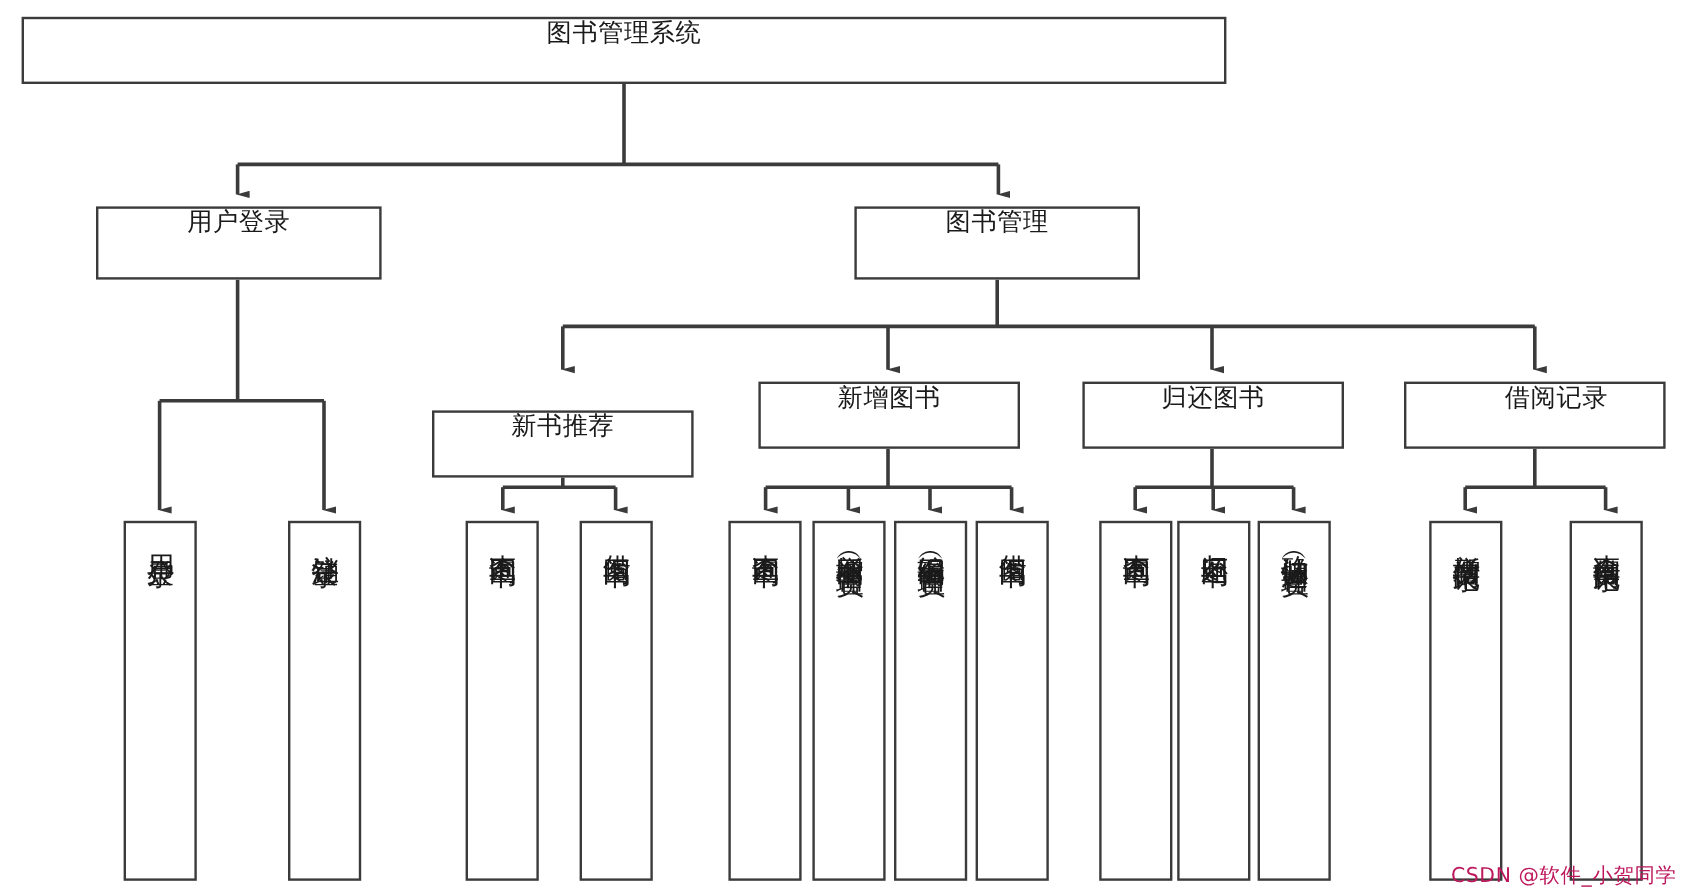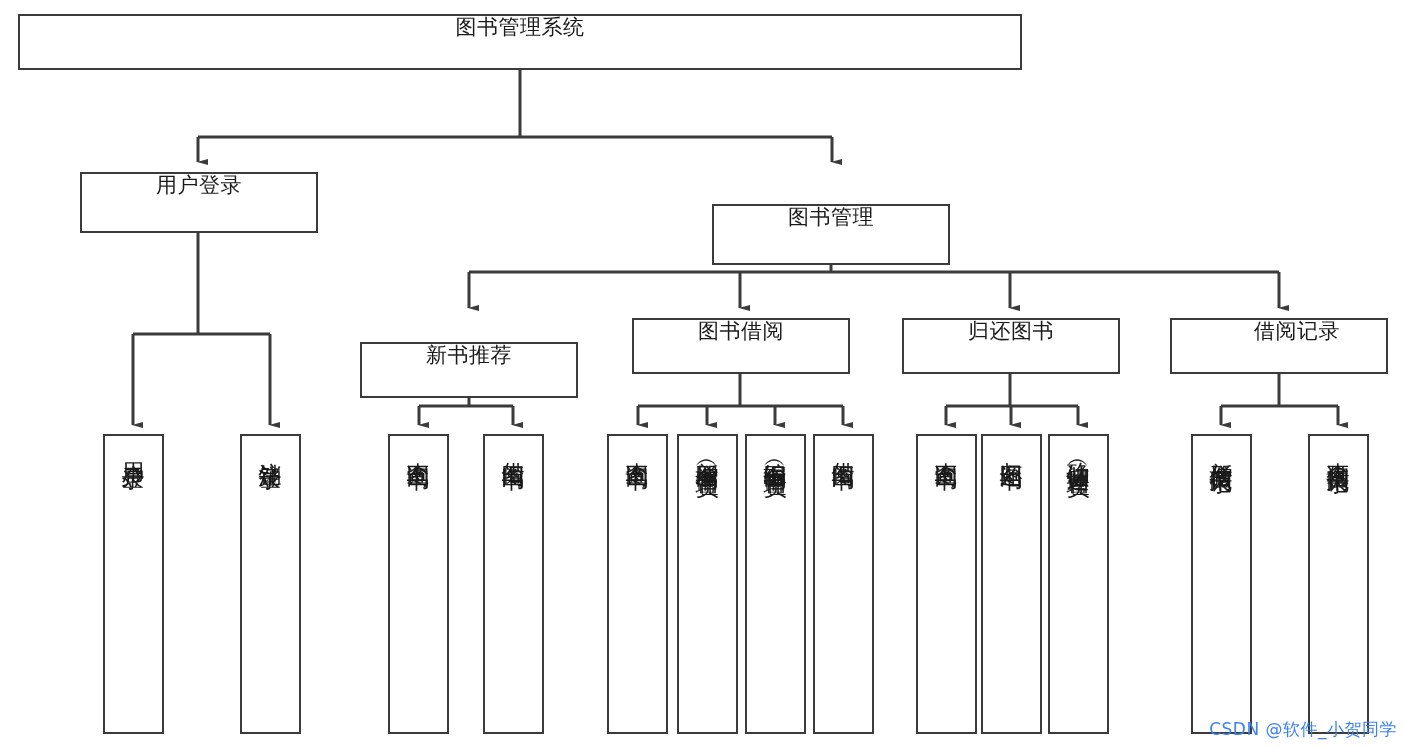--- a/index.html
+++ b/index.html
@@ -57,21 +57,21 @@
     font-size: 23px;
     line-height: 1.05;
     letter-spacing: 2px;
     white-space: nowrap;
   }
   #watermark {
     position: absolute;
     right: 8px;
     bottom: 6px;
     font-size: 17px;
-    color: #3b82f6;
+    color: #be185d;
     letter-spacing: 0.5px;
     white-space: nowrap;
   }
 </style>
 </head>
 <body>
 
 <div id="canvas">
 
   <svg class="wires" viewBox="0 0 1405 747" xmlns="http://www.w3.org/2000/svg">
@@ -124,29 +124,29 @@
     </g>
   </svg>
 
   <div class="node h" style="left:18px; top:14px; width:1004px; height:56px;">
     <span class="lbl">图书管理系统</span>
   </div>
 
   <div class="node h" style="left:80px; top:172px; width:238px; height:61px;">
     <span class="lbl">用户登录</span>
   </div>
-  <div class="node h" style="left:712px; top:172px; width:238px; height:61px;margin-top:32px;">
+  <div class="node h" style="left:712px; top:172px; width:238px; height:61px;">
     <span class="lbl">图书管理</span>
   </div>
 
   <div class="node h" style="left:360px; top:318px; width:218px; height:56px;margin-top:24px;">
     <span class="lbl">新书推荐</span>
   </div>
   <div class="node h" style="left:632px; top:318px; width:218px; height:56px;">
-    <span class="lbl">图书借阅</span>
+    <span class="lbl">新增图书</span>
   </div>
   <div class="node h" style="left:902px; top:318px; width:218px; height:56px;">
     <span class="lbl">归还图书</span>
   </div>
   <div class="node h" style="left:1170px; top:318px; width:218px; height:56px;padding-left:36px;">
     <span class="lbl">借阅记录</span>
   </div>
 
   <div class="node v" style="left:103px; top:434px; width:61px; height:300px;">
     <span class="lbl">用户登录</span>

